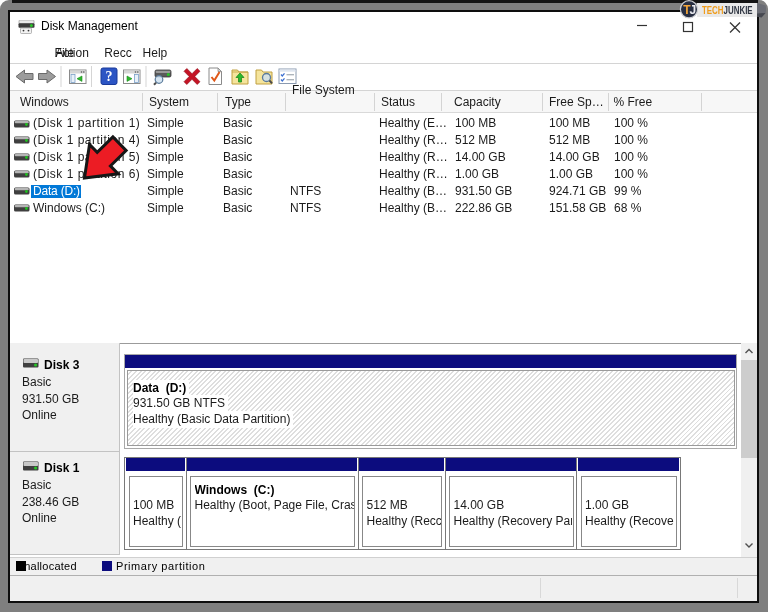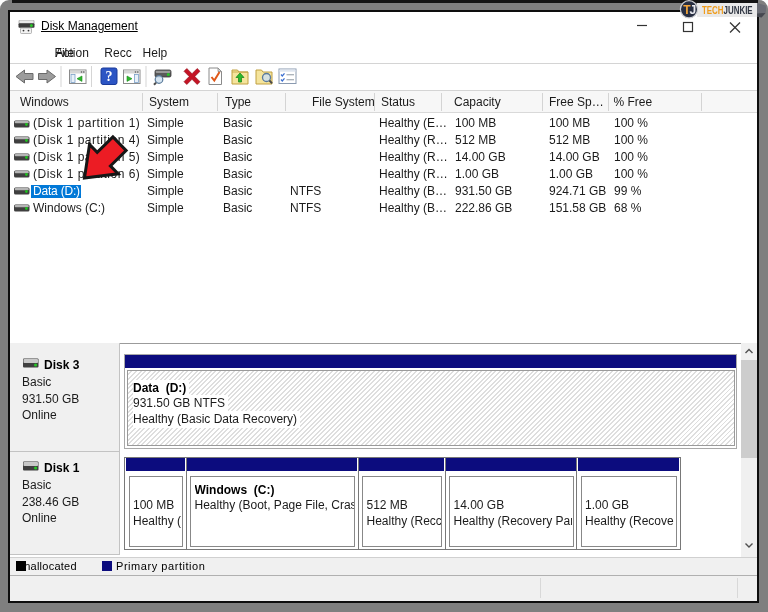--- a/index.html
+++ b/index.html
@@ -18,21 +18,21 @@
 <div class="abs" style="left:8px;top:9.5px;width:751px;height:593px;background:#fff;border:2px solid #0e0e0e;box-sizing:border-box;"></div>
 
 <svg class="abs" style="left:18px;top:20px;" width="17" height="14" viewBox="0 0 17 14">
   <rect x="1" y="0" width="15" height="4" rx="1" fill="#e8e8e8" stroke="#9a9a9a" stroke-width="0.7"></rect>
   <rect x="0.5" y="3.2" width="16" height="4.6" rx="1" fill="#3a3a3a"></rect>
   <circle cx="13.4" cy="5.5" r="1.5" fill="#27c427"></circle>
   <rect x="2.5" y="8" width="11" height="5.5" rx="1" fill="#f2f2f2" stroke="#9a9a9a" stroke-width="0.7"></rect>
   <circle cx="5.5" cy="10.6" r="0.9" fill="#333"></circle>
   <circle cx="10.5" cy="10.6" r="0.9" fill="#333"></circle>
 </svg>
-<span class="t" style="left:41px;top:18px;color:#000;text-decoration:underline;">Disk Management</span>
+<span class="t" style="left:41px;top:18px;color:#000;">Disk Management</span>
 <svg class="abs" style="left:600px;top:15px;" width="150" height="22" viewBox="0 0 150 22">
   <line x1="37" y1="10.5" x2="47" y2="10.5" stroke="#333" stroke-width="1.2"></line>
   <rect x="83.5" y="7.5" width="9" height="9" fill="none" stroke="#333" stroke-width="1.2"></rect>
   <line x1="130" y1="7.5" x2="140" y2="17.5" stroke="#333" stroke-width="1.2"></line>
   <line x1="140" y1="7.5" x2="130" y2="17.5" stroke="#333" stroke-width="1.2"></line>
 </svg>
 
 <span class="t" style="left:22.6px;top:45px;padding-left:32px;">File</span>
 <span class="t" style="left:55.5px;top:45px;">Action</span>
 <span class="t" style="left:104.3px;top:45px;">Recc</span>
@@ -113,21 +113,21 @@
     <line x1="8" y1="6.2" x2="15.5" y2="6.2" stroke="#a8b0b8" stroke-width="1.3"></line>
     <line x1="8" y1="11.2" x2="15.5" y2="11.2" stroke="#a8b0b8" stroke-width="1.3"></line>
   </g>
 </svg>
 <div class="hl" style="left:10px;top:90px;width:747px;height:1px;"></div>
 
 <div class="abs" style="left:10px;top:91px;width:747px;height:22px;background:#f7f7f7;border-bottom:1px solid #d9d9d9;box-sizing:border-box;"></div>
 <span class="t" style="left:20px;top:94px;">Windows</span>
 <span class="t" style="left:149px;top:94px;">System</span>
 <span class="t" style="left:225px;top:94px;">Type</span>
-<span class="t" style="left:292px;top:94px;margin-left:20px;">File System</span>
+<span class="t" style="left:292px;top:82px;">File System</span>
 <span class="t" style="left:381px;top:94px;">Status</span>
 <span class="t" style="left:454px;top:94px;text-align:right;">Capacity</span>
 <span class="t" style="left:549px;top:94px;">Free Sp…</span>
 <span class="t" style="left:613.5px;top:94px;">% Free</span>
 <div class="vl" style="left:142px;top:93px;width:1px;height:18px;"></div>
 <div class="vl" style="left:217px;top:93px;width:1px;height:18px;"></div>
 <div class="vl" style="left:285px;top:93px;width:1px;height:18px;"></div>
 <div class="vl" style="left:374px;top:93px;width:1px;height:18px;"></div>
 <div class="vl" style="left:441px;top:93px;width:1px;height:18px;"></div>
 <div class="vl" style="left:542px;top:93px;width:1px;height:18px;"></div>
@@ -227,21 +227,21 @@
 <span class="t" style="left:22px;top:374px;">Basic</span>
 <span class="t" style="left:22px;top:390.5px;">931.50 GB</span>
 <span class="t" style="left:22px;top:406.5px;">Online</span>
 
 <div class="abs" style="left:124px;top:354px;width:613px;height:95px;border:1px solid #a8a8a8;box-sizing:border-box;background:#fff;"></div>
 <div class="abs" style="left:125px;top:355px;width:611px;height:12.5px;background:#0c0c7e;"></div>
 <div class="abs" style="left:127px;top:370px;width:608px;height:75.5px;border:1px solid #9a9a9a;box-sizing:border-box;
   background:repeating-linear-gradient(135deg,#ffffff 0px,#ffffff 2.1px,#dedede 2.1px,#dedede 3.3px);"></div>
 <span class="t" style="left:133px;top:379.5px;font-weight:bold;color:#000;background:#fff;padding:0 3px 1px 0;">Data&nbsp;&nbsp;(D:)</span>
 <span class="t" style="left:133px;top:395px;background:#fff;padding:0 3px 1px 0;">931.50 GB NTFS</span>
-<span class="t" style="left:133px;top:410.5px;background:#fff;padding:0 3px 1px 0;">Healthy (Basic Data Recovery)</span>
+<span class="t" style="left:133px;top:410.5px;background:#fff;padding:0 3px 1px 0;">Healthy (Basic Data Partition)</span>
 
 <div class="abs" style="left:10px;top:451.5px;width:110px;height:103px;background:#f0f0f0;border-right:1px solid #c3c3c3;border-bottom:1px solid #c3c3c3;box-sizing:border-box;"></div>
 <svg class="abs" style="left:23px;top:461px;" width="16" height="10" viewBox="0 0 16 10">
   <rect x="0" y="0.5" width="15.5" height="9" rx="1" fill="#3f3f3f"></rect>
   <rect x="0.5" y="1" width="14.5" height="4" rx="0.8" fill="#c9c9c9"></rect>
   <circle cx="12.6" cy="7" r="1.6" fill="#27c427"></circle>
 </svg>
 <span class="t" style="left:44px;top:459.5px;font-weight:bold;color:#000;">Disk 1</span>
 <span class="t" style="left:22px;top:477px;">Basic</span>
 <span class="t" style="left:22px;top:493.5px;">238.46 GB</span>

